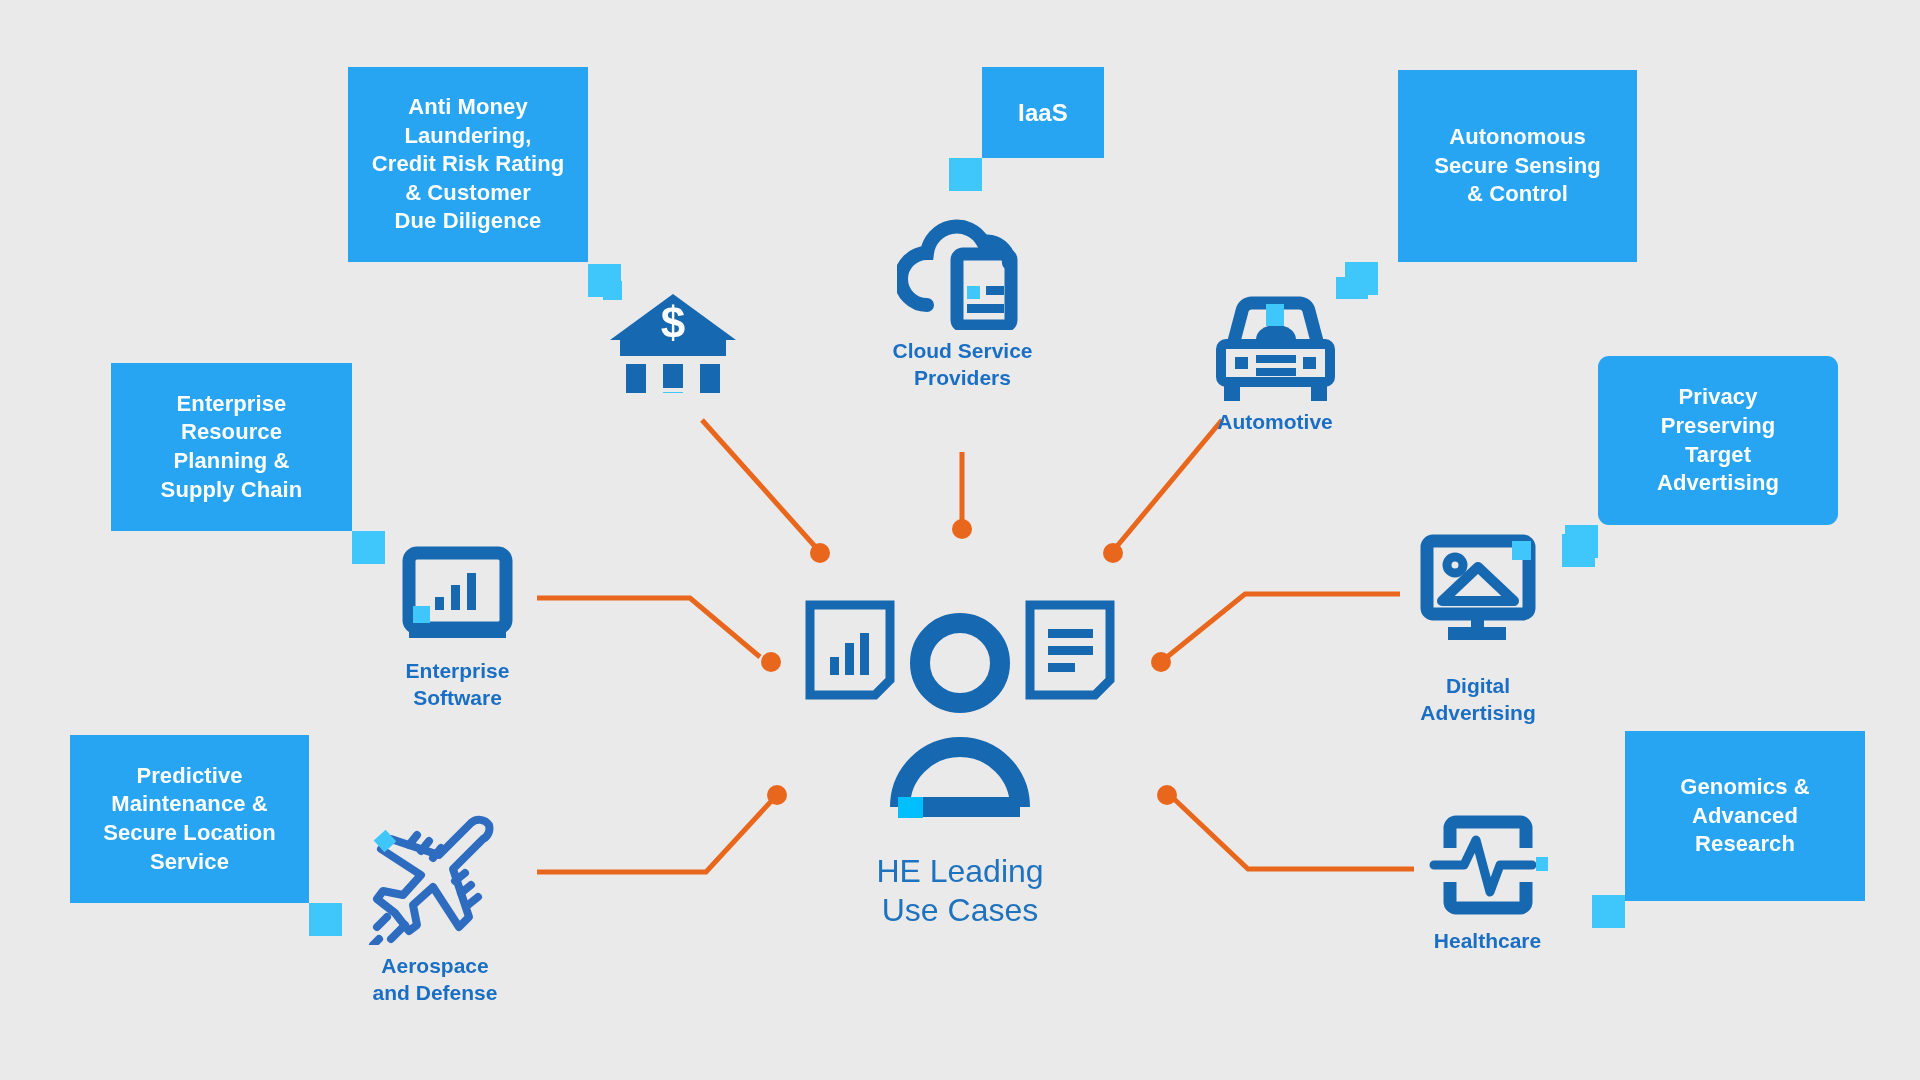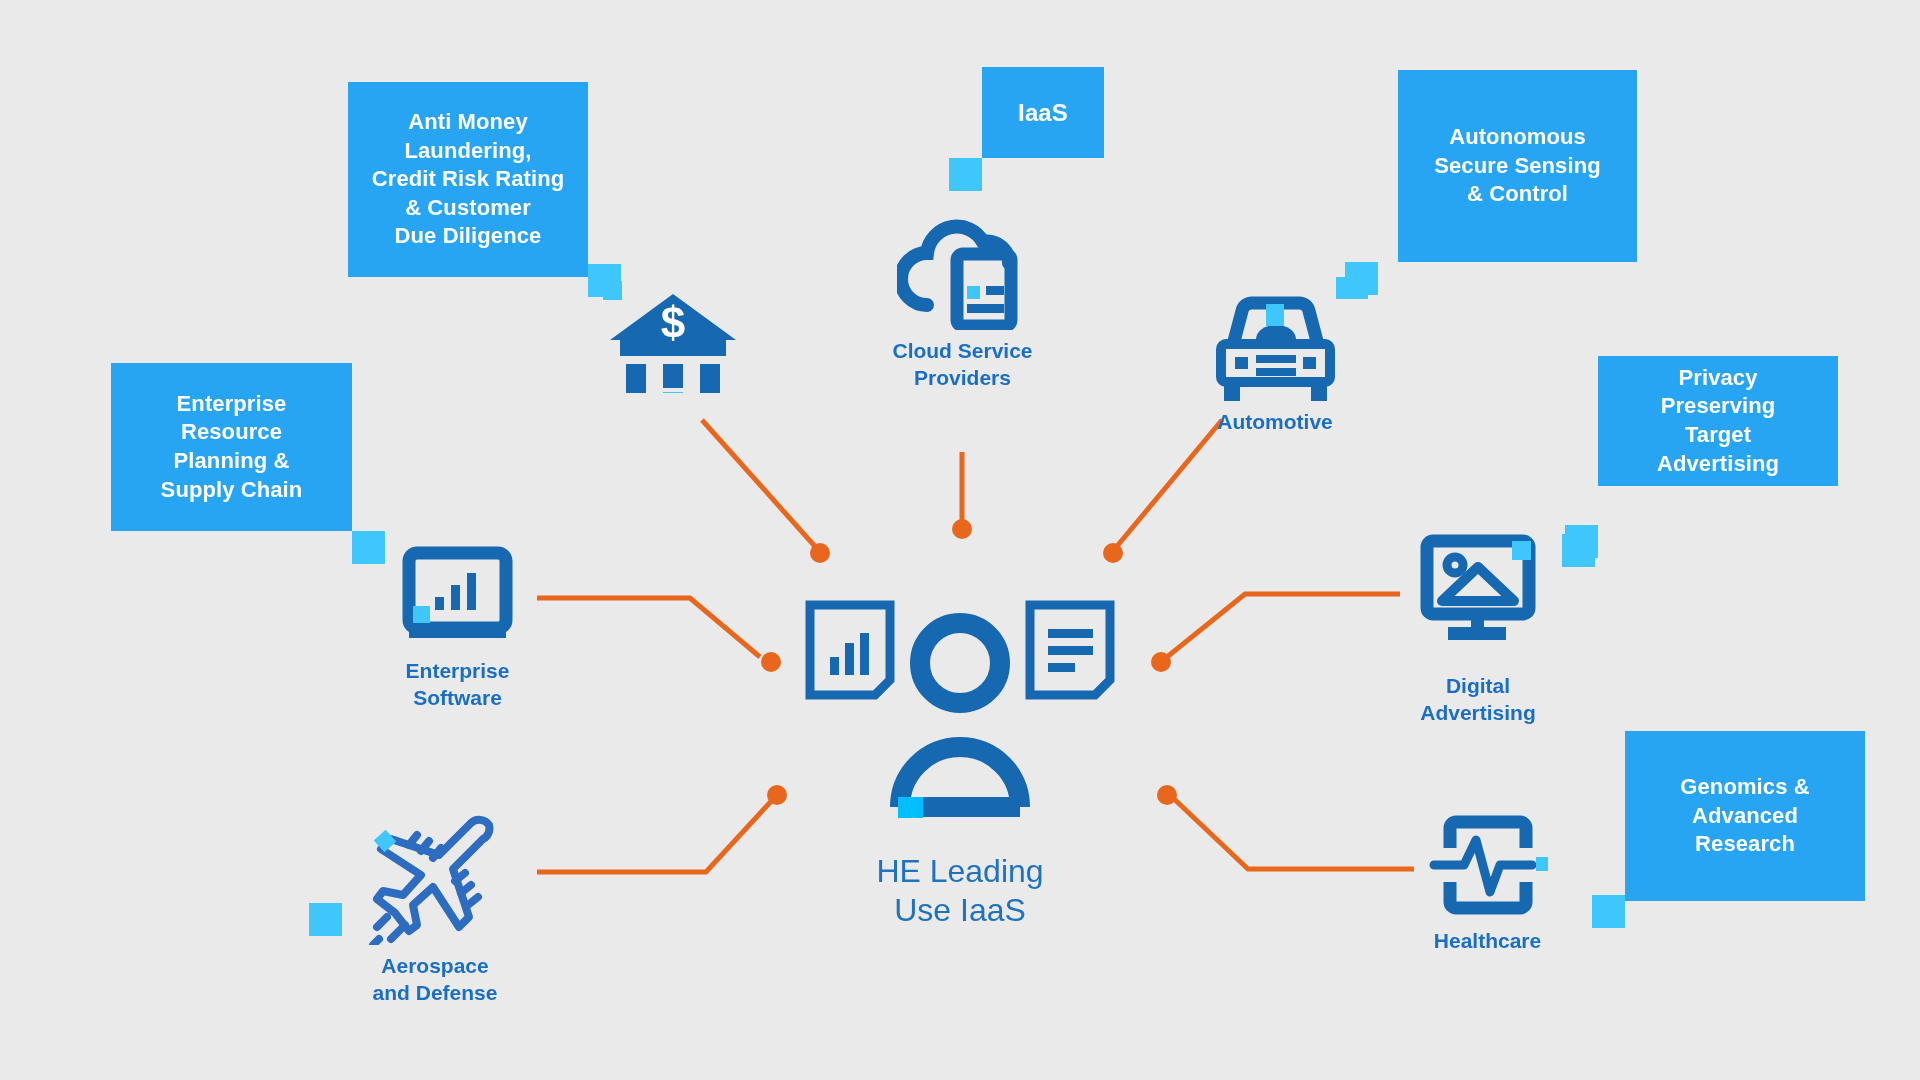--- a/index.html
+++ b/index.html
@@ -80,47 +80,51 @@
       <circle cx="962" cy="529" r="10"></circle>
       <circle cx="1113" cy="553" r="10"></circle>
       <circle cx="771" cy="662" r="10"></circle>
       <circle cx="1161" cy="662" r="10"></circle>
       <circle cx="777" cy="795" r="10"></circle>
       <circle cx="1167" cy="795" r="10"></circle>
     </g>
   </svg>
 
   <div class="accent" style="left:588px;top:264px;width:33px;height:33px;"></div>
-  <div class="callout" style="left: 348px; top: 82px; width: 240px; height: 195px; white-space: pre-line;">Anti Money
+  <div class="callout" style="left: 348px; top: 67px; width: 240px; height: 195px; white-space: pre-line;">Anti Money
 Laundering,
 Credit Risk Rating
 &amp; Customer
 Due Diligence</div>
 
   <div class="accent" style="left:949px;top:158px;width:33px;height:33px;"></div>
   <div class="callout" style="left: 982px; top: 67px; width: 122px; height: 91px; font-size: 24px; white-space: pre-line;">IaaS</div>
 
   <div class="accent" style="left:1345px;top:262px;width:33px;height:33px;"></div>
   <div class="callout" style="left: 1378px; top: 70px; width: 239px; height: 192px; white-space: pre-line; margin-left: 20px;">Autonomous
 Secure Sensing
 &amp; Control</div>
 
   <div class="accent" style="left:352px;top:531px;width:33px;height:33px;"></div>
   <div class="callout" style="left: 111px; top: 363px; width: 241px; height: 168px; white-space: pre-line;">Enterprise
 Resource
 Planning &amp;
 Supply Chain</div>
 
   <div class="accent" style="left:1565px;top:525px;width:33px;height:33px;"></div>
-  <div class="callout" style="left: 1598px; top: 356px; width: 240px; height: 130px; white-space: pre-line;">Privacy
+  <div class="callout" style="left: 1598px; top: 356px; width: 240px; height: 169px; white-space: pre-line; border-radius: 11px;">Privacy
 Preserving
 Target
 Advertising</div>
 
   <div class="accent" style="left:309px;top:903px;width:33px;height:33px;"></div>
+  <div class="callout" style="left: 70px; top: 735px; width: 239px; height: 168px; white-space: pre-line;">Predictive
+Maintenance &amp;
+Secure Location
+Service</div>
 
   <div class="accent" style="left:1592px;top:895px;width:33px;height:33px;"></div>
   <div class="callout" style="left: 1625px; top: 725px; width: 240px; height: 170px; white-space: pre-line; margin-top: 6px;">Genomics &amp;
 Advanced
 Research</div>
 
   <div class="node" style="left:600px;top:288px;width:145px;">
     <svg class="ico" width="130" height="105" viewBox="0 0 130 105">
       <polygon points="65,6 128,52 118,52 118,60 12,60 12,52 2,52" fill="#1668b0"></polygon>
       <rect x="12" y="52" width="106" height="16" fill="#1668b0"></rect>
@@ -244,15 +248,15 @@
       <g>
         <circle cx="160" cy="68" r="40" fill="none" stroke="#1668b0" stroke-width="20"></circle>
         <path d="M100 212 a60 60 0 0 1 120 0" fill="none" stroke="#1668b0" stroke-width="20"></path>
         <rect x="100" y="202" width="120" height="20" fill="#1668b0"></rect>
         <rect x="98" y="202" width="25" height="21" fill="#00bfff"></rect>
       </g>
     </svg>
   </div>
 
   <div class="hub-title" style="left: 810px; top: 852px; width: 300px; white-space: pre-line;">HE Leading
-Use IaaS</div>
+Use Cases</div>
 
 </div>
 
 </body></html>

